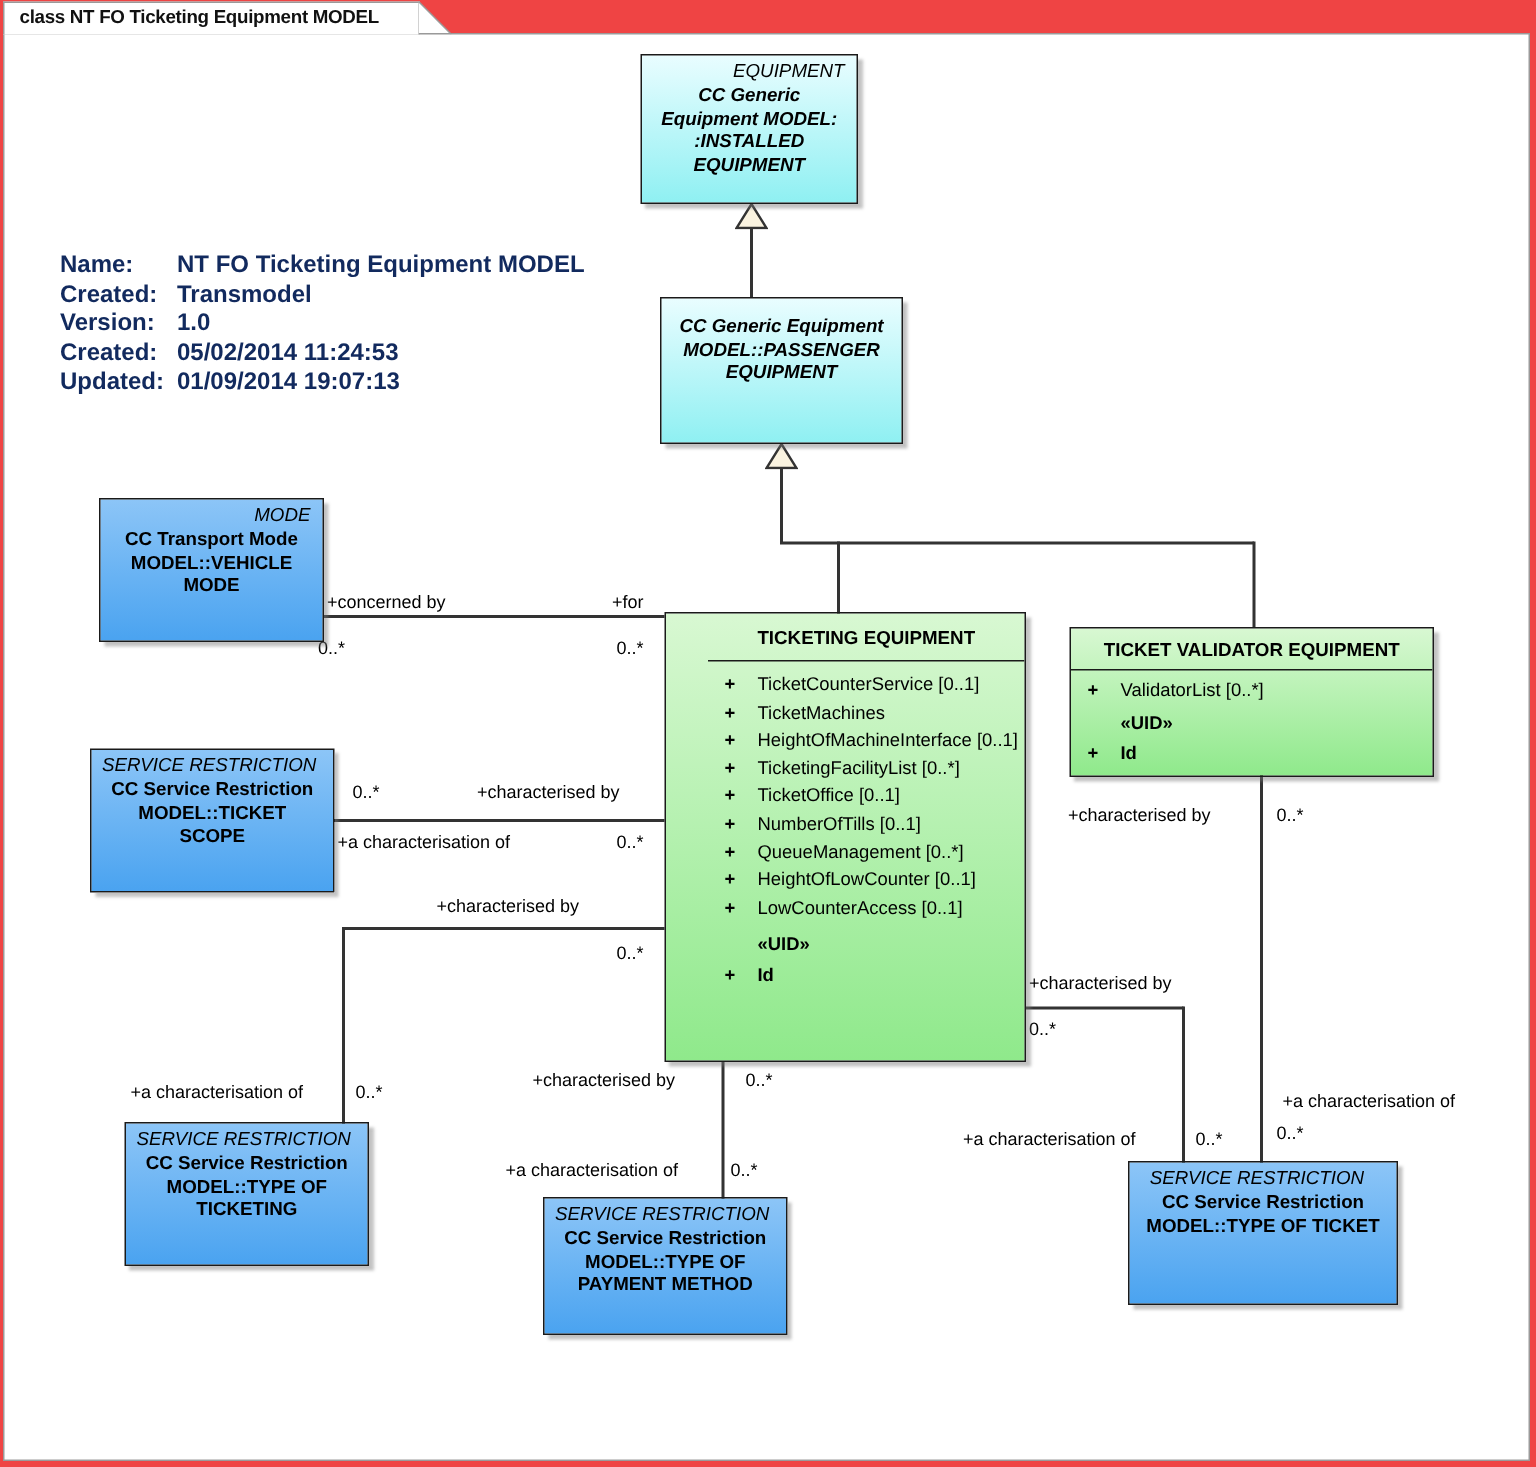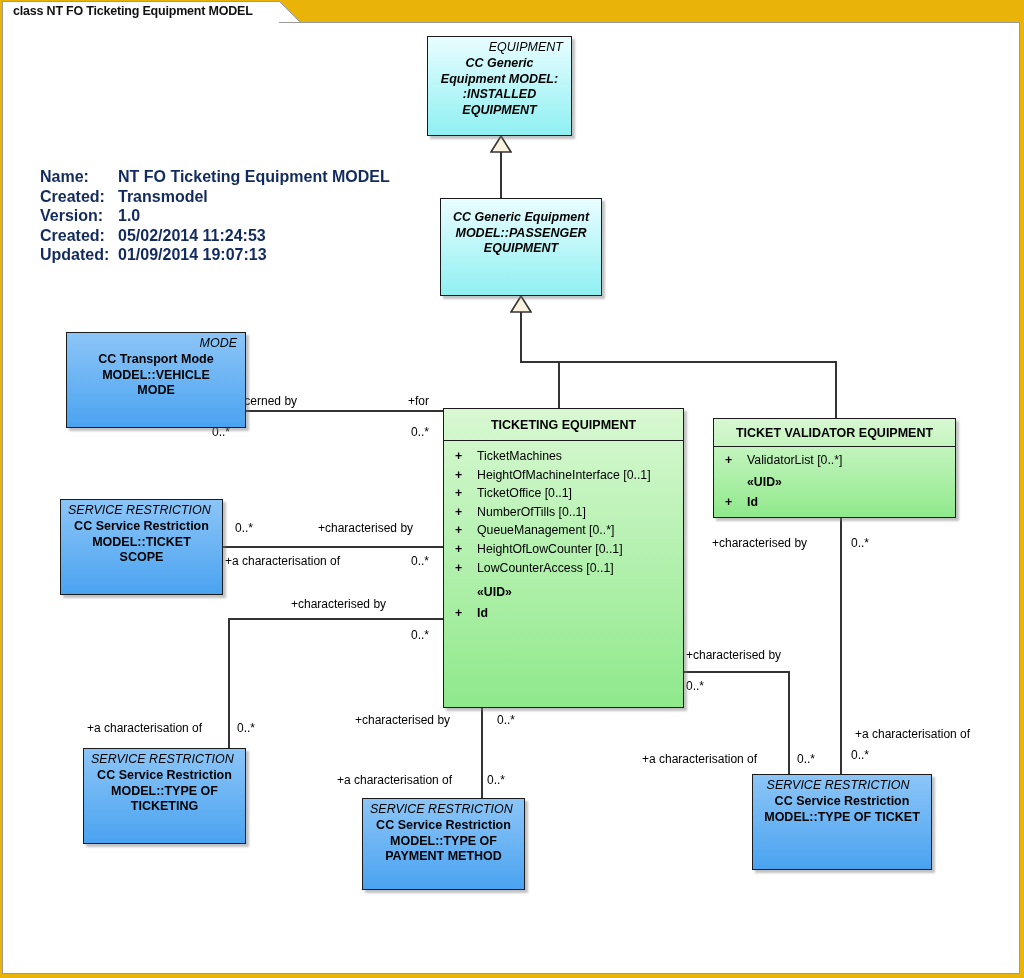--- a/index.html
+++ b/index.html
@@ -1,17 +1,17 @@
 <!DOCTYPE html>
 <html><head>
 <meta charset="utf-8">
 <style>
   html,body{margin:0;padding:0;background:#ffffff;}
   body{font-family:"Liberation Sans", sans-serif;}
-  #canvas{position:relative;width:1024px;height:978px;background:#eab308;overflow:hidden;}
+  #canvas{position:relative;width:1024px;height:978px;background:#ef4444;overflow:hidden;}
 
   
   #frame{position:absolute;left:2px;top:22px;width:1018px;height:952px;border:1px solid #9a9a9a;box-sizing:border-box;background:#fff;}
   #titletab{position:absolute;left:2px;top:1px;height:22px;background:#fff;border:1px solid #9a9a9a;border-bottom:none;box-sizing:border-box;}
   #titletab .tabinner{padding:2px 26px 0 10px;font-size:12.5px;font-weight:bold;color:#111;white-space:nowrap;letter-spacing:-0.2px;}
   #tabcorner{position:absolute;top:1px;height:22px;width:22px;overflow:hidden;}
   #tabcorner svg{display:block;}
 
   
   #meta{position:absolute;left:40px;top:167px;font-size:16px;color:#122a5e;font-weight:bold;line-height:19.5px;}
@@ -157,21 +157,21 @@
   </div>
 
   <div class="box cyan" style="left:440px; top:198px; width:162px; height:98px;">
     <div class="nm" style="padding-top:11px;">
       <div>CC Generic Equipment</div>
       <div>MODEL::PASSENGER</div>
       <div>EQUIPMENT</div>
     </div>
   </div>
 
-  <div class="box blue" style="left:66px; top:332px; width:180px; height:96px;">
+  <div class="box blue" style="left:66px; top:332px; width:150px; height:96px;">
     <div class="stereo right">MODE</div>
     <div class="nm" style="padding-top:2px;">
       <div>CC Transport Mode</div>
       <div>MODEL::VEHICLE</div>
       <div>MODE</div>
     </div>
   </div>
 
   <div class="box blue" style="left:60px; top:499px; width:163px; height:96px;">
     <div class="stereo">SERVICE RESTRICTION</div>
@@ -201,26 +201,28 @@
   </div>
 
   <div class="box blue" style="left:752px; top:774px; width:180px; height:96px;">
     <div class="stereo right" style="text-align:center;padding-left:0;">SERVICE RESTRICTION</div>
     <div class="nm" style="padding-top:2px;">
       <div>CC Service Restriction</div>
       <div>MODEL::TYPE OF TICKET</div>
     </div>
   </div>
 
-  <div class="box green" style="left:443px; top:408px; width:241px; height:300px;">
+  <div class="box green" style="left:443px; top:408px; width:241px; height:300px;padding-left:28px;">
     <div class="title">TICKETING EQUIPMENT</div>
     <div class="sep"></div>
     <div class="attrs">
+      <div class="attr"><span class="pl">+</span><span>TicketCounterService [0..1]</span></div>
       <div class="attr"><span class="pl">+</span><span>TicketMachines</span></div>
       <div class="attr"><span class="pl">+</span><span>HeightOfMachineInterface [0..1]</span></div>
+      <div class="attr"><span class="pl">+</span><span>TicketingFacilityList [0..*]</span></div>
       <div class="attr"><span class="pl">+</span><span>TicketOffice [0..1]</span></div>
       <div class="attr"><span class="pl">+</span><span>NumberOfTills [0..1]</span></div>
       <div class="attr"><span class="pl">+</span><span>QueueManagement [0..*]</span></div>
       <div class="attr"><span class="pl">+</span><span>HeightOfLowCounter [0..1]</span></div>
       <div class="attr"><span class="pl">+</span><span>LowCounterAccess [0..1]</span></div>
       <div class="attr uid">«UID»</div>
       <div class="attr idrow"><span class="pl">+</span><span>Id</span></div>
     </div>
   </div>
 

